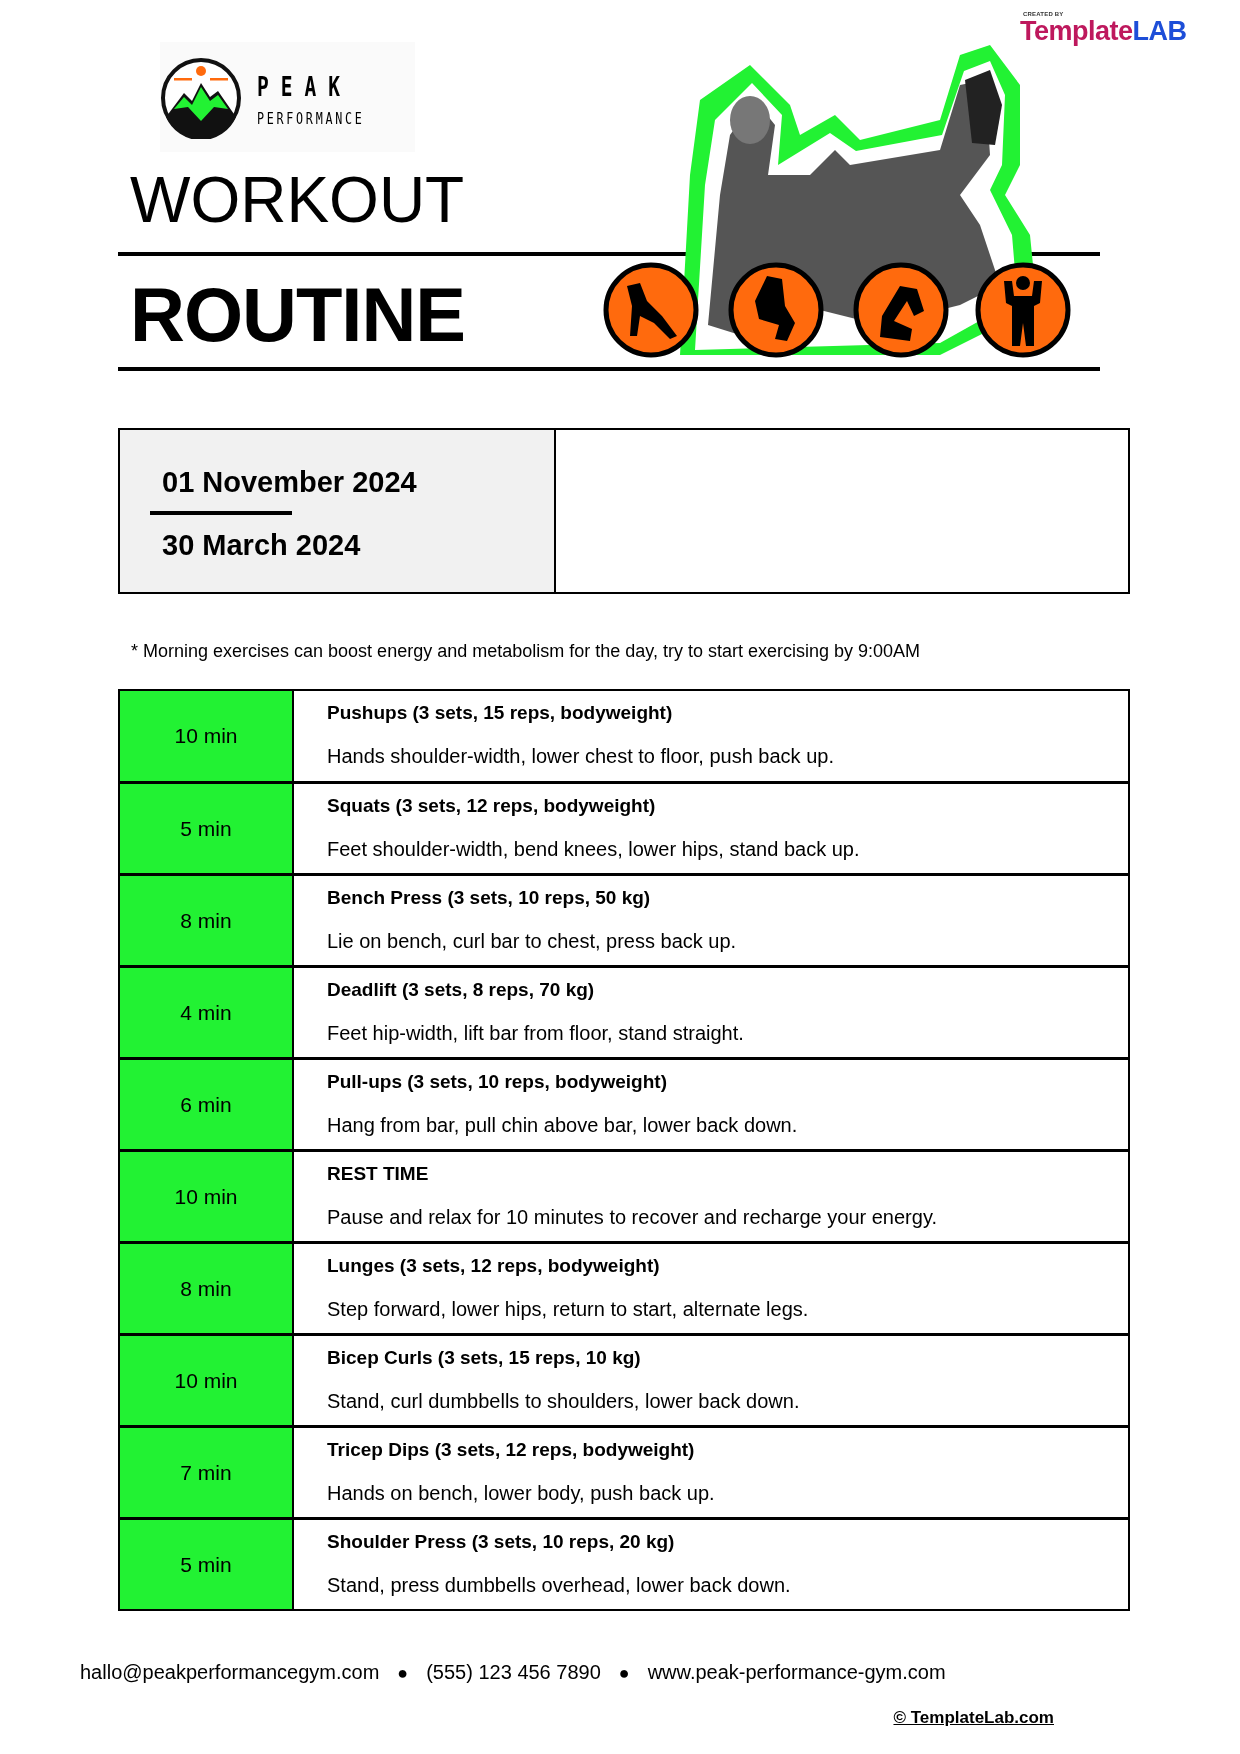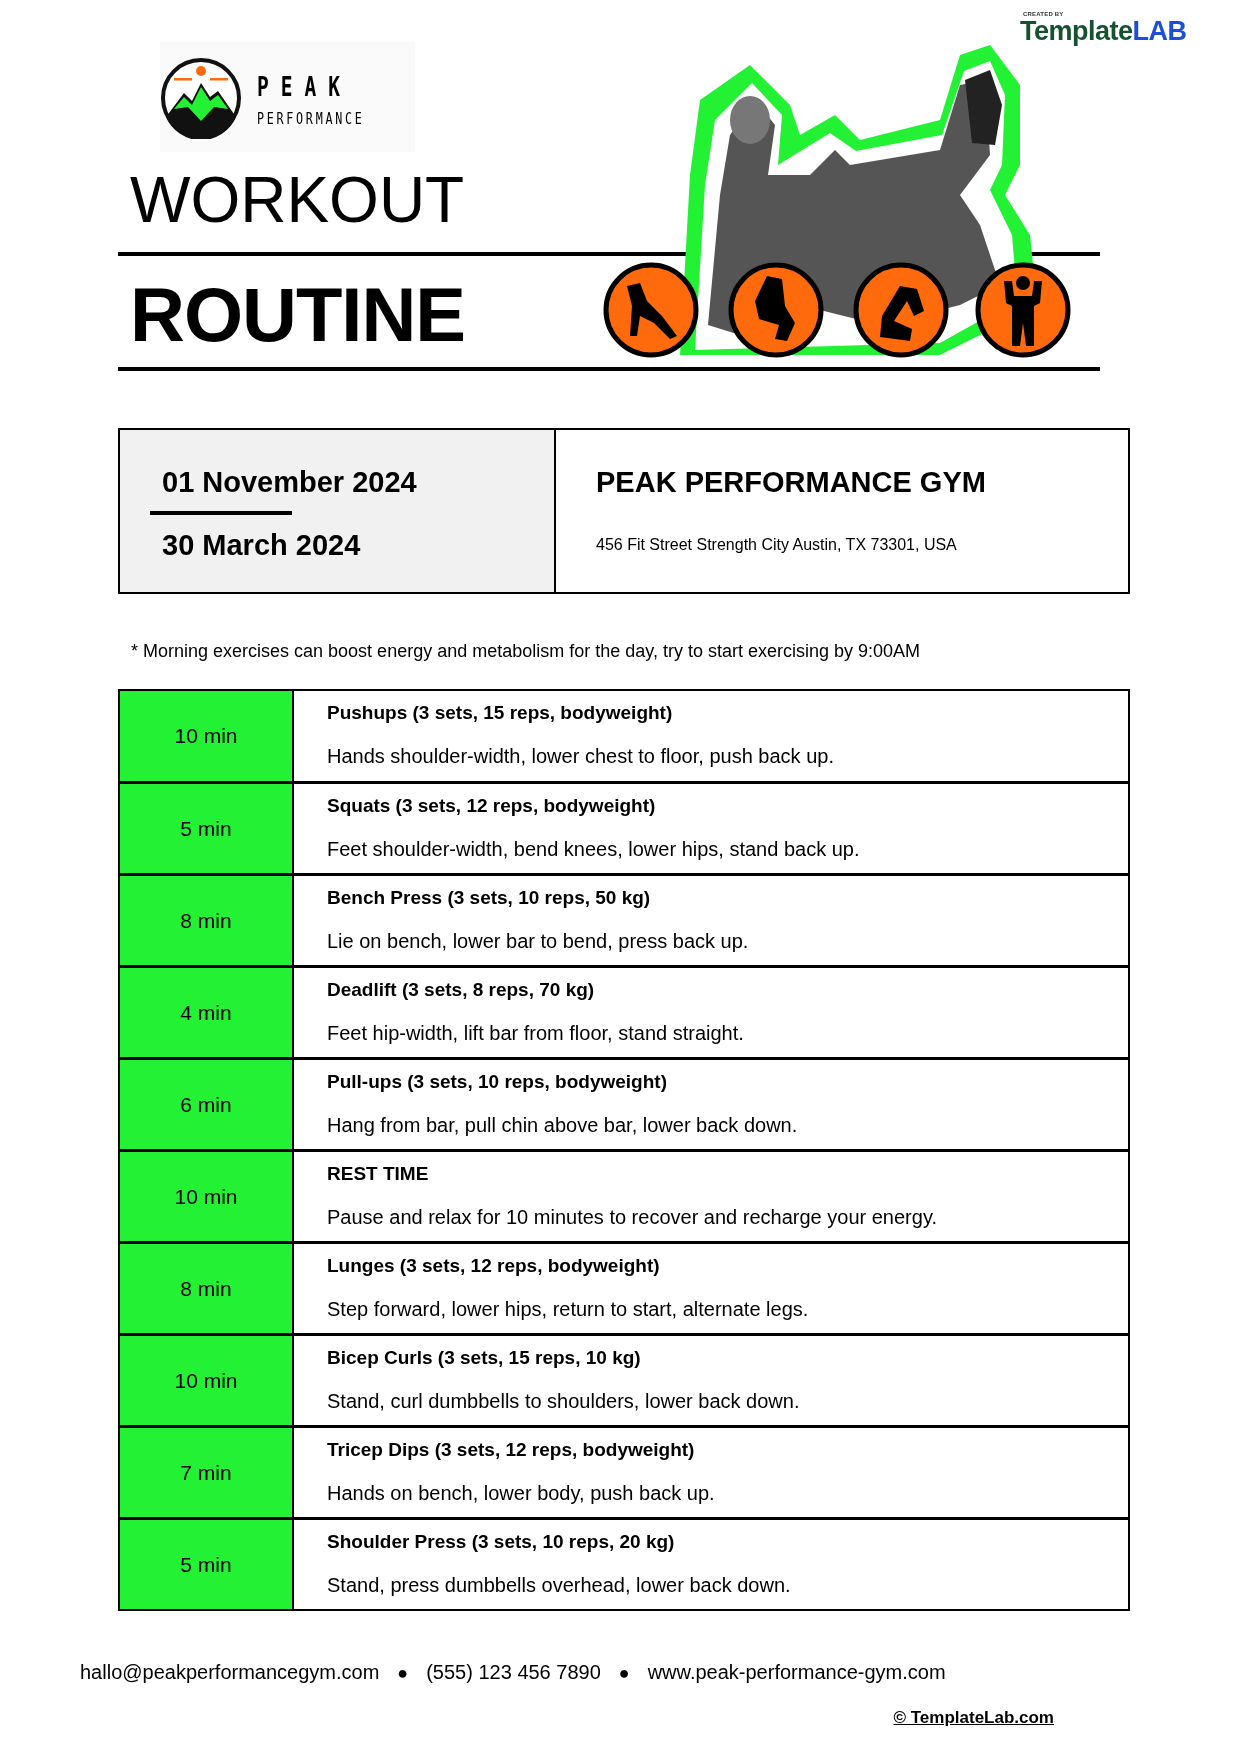--- a/index.html
+++ b/index.html
@@ -3,21 +3,21 @@
 <meta charset="utf-8">
 <style>
   * { box-sizing: border-box; margin: 0; padding: 0; }
   html, body { width: 1240px; height: 1754px; background: #ffffff; overflow: hidden; }
   body { position: relative; font-family: "Liberation Sans", sans-serif; color: #000; }
 
   
   .tl-badge { position: absolute; left: 1020px; top: 8px; width: 205px; height: 40px; }
   .tl-created { position: absolute; left: 3px; top: 3px; font-size: 6px; font-weight: bold; color: #333; letter-spacing: 0.2px; }
   .tl-word { position: absolute; left: 0; top: 8px; font-size: 27px; font-weight: bold; letter-spacing: -0.5px; }
-  .tl-word .t1 { color: #14532d; }
+  .tl-word .t1 { color: #be185d; }
   .tl-word .t2 { color: #1d4ed8; }
 
   
   .logo { position: absolute; left: 160px; top: 42px; width: 255px; height: 110px; background: #fafafa; }
   .logo-mark { position: absolute; left: 0; top: 15px; width: 82px; height: 82px; }
   .logo-peak { position: absolute; left: 97px; top: 30px; font-family: "DejaVu Sans Mono", monospace; font-size: 26px; font-weight: bold; letter-spacing: 16px; transform: scaleX(0.75); transform-origin: left; }
   .logo-perf { position: absolute; left: 97px; top: 68px; font-family: "DejaVu Sans Mono", monospace; font-size: 15px; letter-spacing: 3.5px; transform: scaleX(0.78); transform-origin: left; }
 
   
   .title-workout { position: absolute; left: 130px; top: 168px; font-size: 64px; font-weight: normal; letter-spacing: 0px; line-height: 1; }
@@ -109,24 +109,20 @@
     <path d="M30 20 L38 20 L40 35 L58 35 L60 20 L68 20 L66 42 L60 45 L60 85 L52 85 L49 62 L46 85 L38 85 L38 45 L32 42 Z" fill="#000"></path>
   </svg>
 </div>
 
 <div class="info-box">
   <div class="info-dates">
     <div class="date-start">01 November 2024</div>
     <div class="date-sep"></div>
     <div class="date-end">30 March 2024</div>
   </div>
-  <div class="info-gym">
-    <div class="gym-name">PEAK PERFORMANCE GYM</div>
-    <div class="gym-address">456 Fit Street Strength City Austin, TX 73301, USA</div>
-  </div>
 </div>
 
 <div class="note">* Morning exercises can boost energy and metabolism for the day, try to start exercising by 9:00AM</div>
 
 <div class="schedule">
   <div class="row">
     <div class="row-time">10 min</div>
     <div class="row-body">
       <div class="row-title">Pushups (3 sets, 15 reps, bodyweight)</div>
       <div class="row-desc">Hands shoulder-width, lower chest to floor, push back up.</div>
@@ -136,21 +132,21 @@
     <div class="row-time">5 min</div>
     <div class="row-body">
       <div class="row-title">Squats (3 sets, 12 reps, bodyweight)</div>
       <div class="row-desc">Feet shoulder-width, bend knees, lower hips, stand back up.</div>
     </div>
   </div>
   <div class="row">
     <div class="row-time">8 min</div>
     <div class="row-body">
       <div class="row-title">Bench Press (3 sets, 10 reps, 50 kg)</div>
-      <div class="row-desc">Lie on bench, lower bar to bend, press back up.</div>
+      <div class="row-desc">Lie on bench, curl bar to chest, press back up.</div>
     </div>
   </div>
   <div class="row">
     <div class="row-time">4 min</div>
     <div class="row-body">
       <div class="row-title">Deadlift (3 sets, 8 reps, 70 kg)</div>
       <div class="row-desc">Feet hip-width, lift bar from floor, stand straight.</div>
     </div>
   </div>
   <div class="row">

